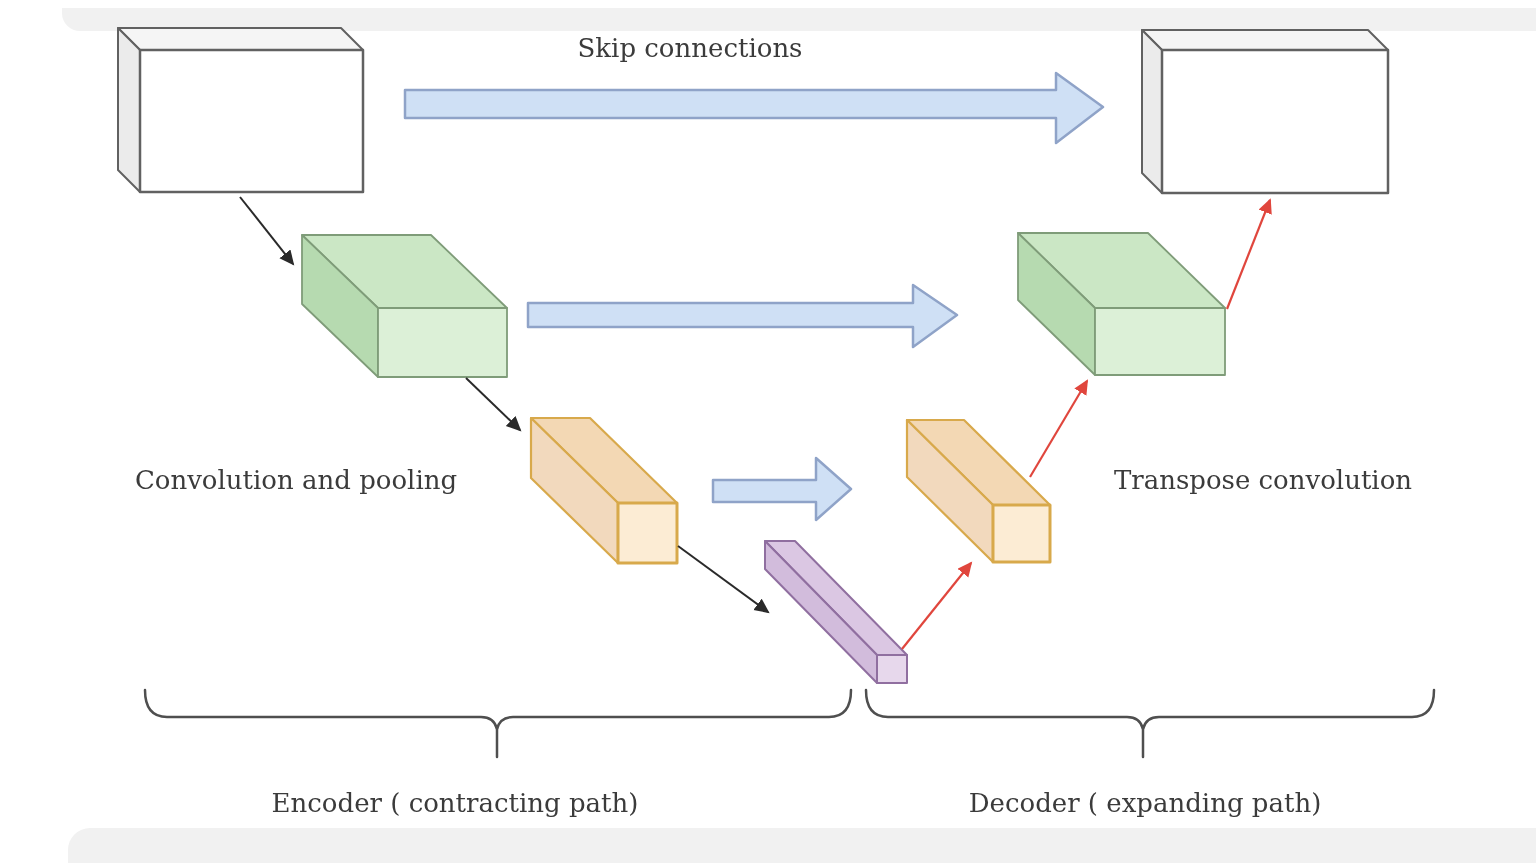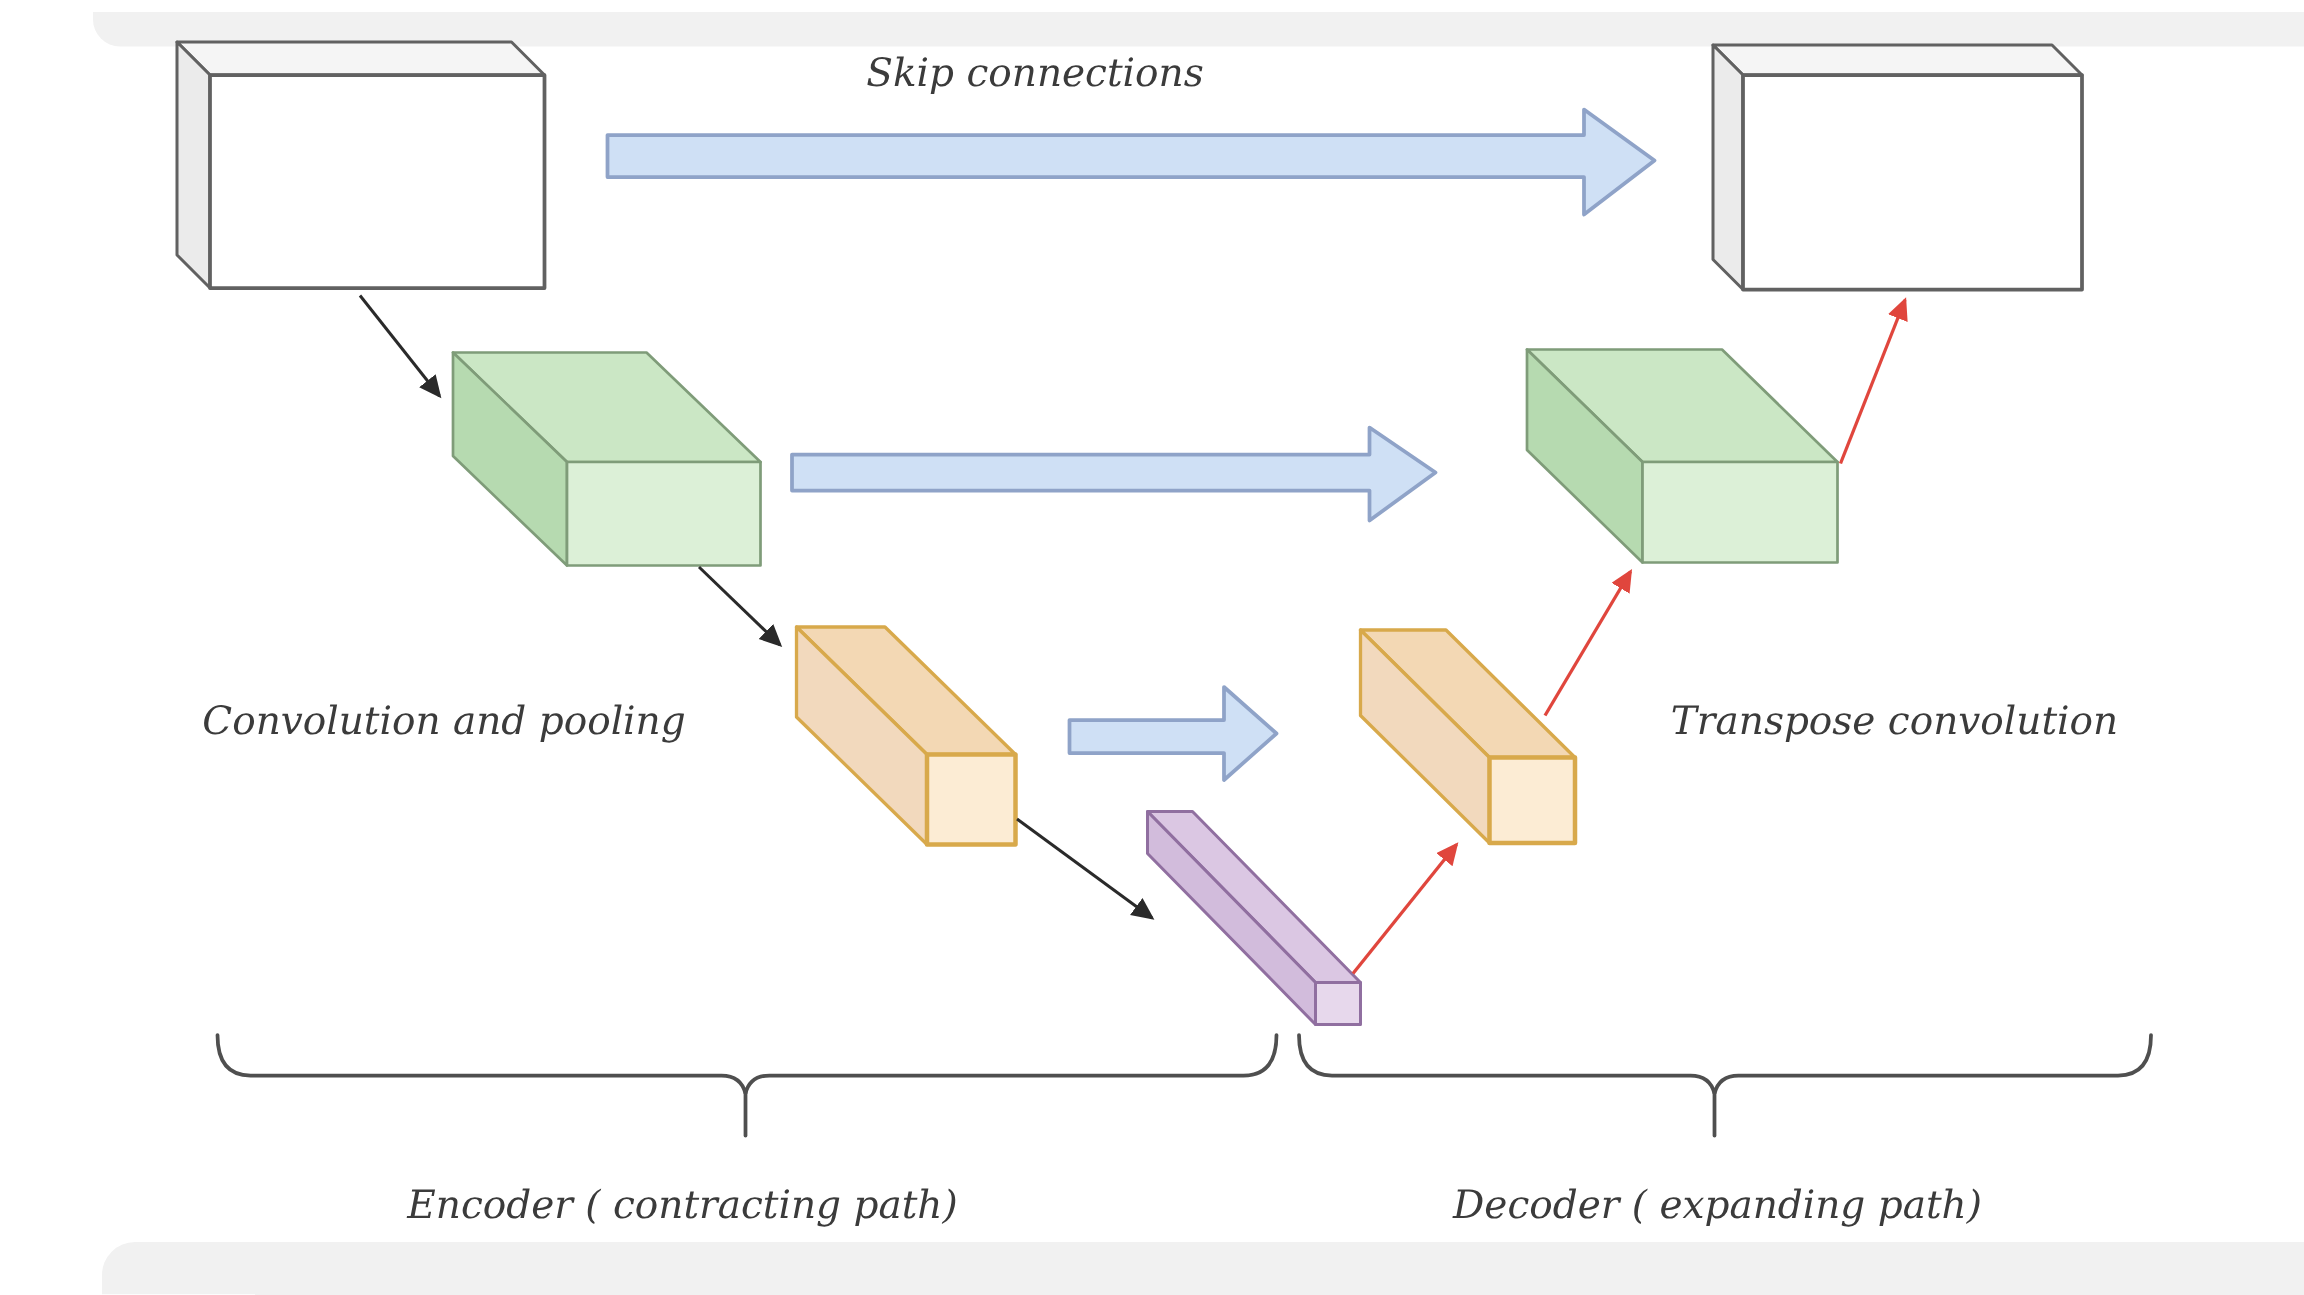--- a/index.html
+++ b/index.html
@@ -9,21 +9,20 @@
     width: 1536px;
     height: 863px;
     overflow: hidden;
     font-family: "DejaVu Serif", "Liberation Serif", serif;
   }
   .stage {
     position: relative;
     width: 1536px;
     height: 863px;
     background: var(--canvas-bg, #ffffff);
-    font-style: italic;
   }
   .band-top {
     position: absolute;
     left: 62px; top: 8px; right: 0; height: 23px;
     background: var(--band-bg, #f1f1f1);
     border-bottom-left-radius: 18px;
   }
   .band-bottom {
     position: absolute;
     left: 68px; top: 828px; right: 0; height: 35px;

